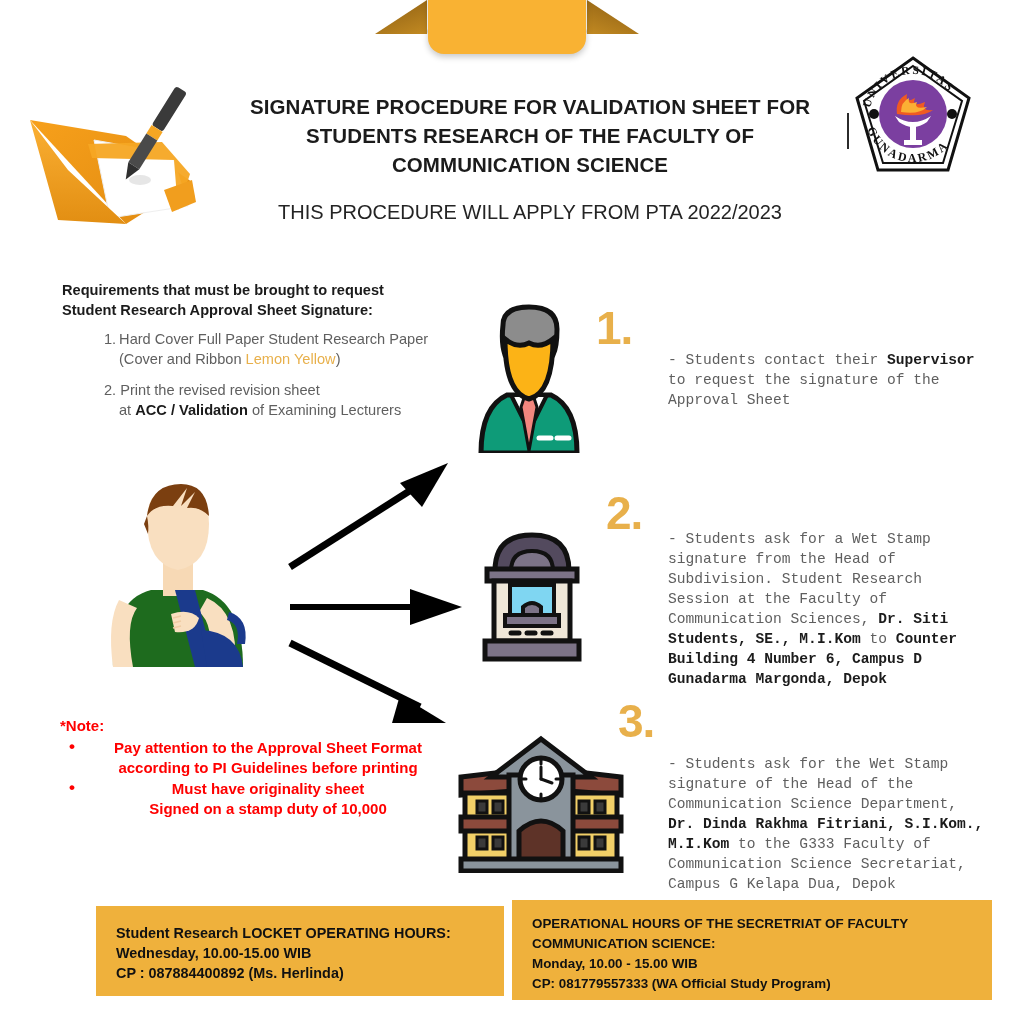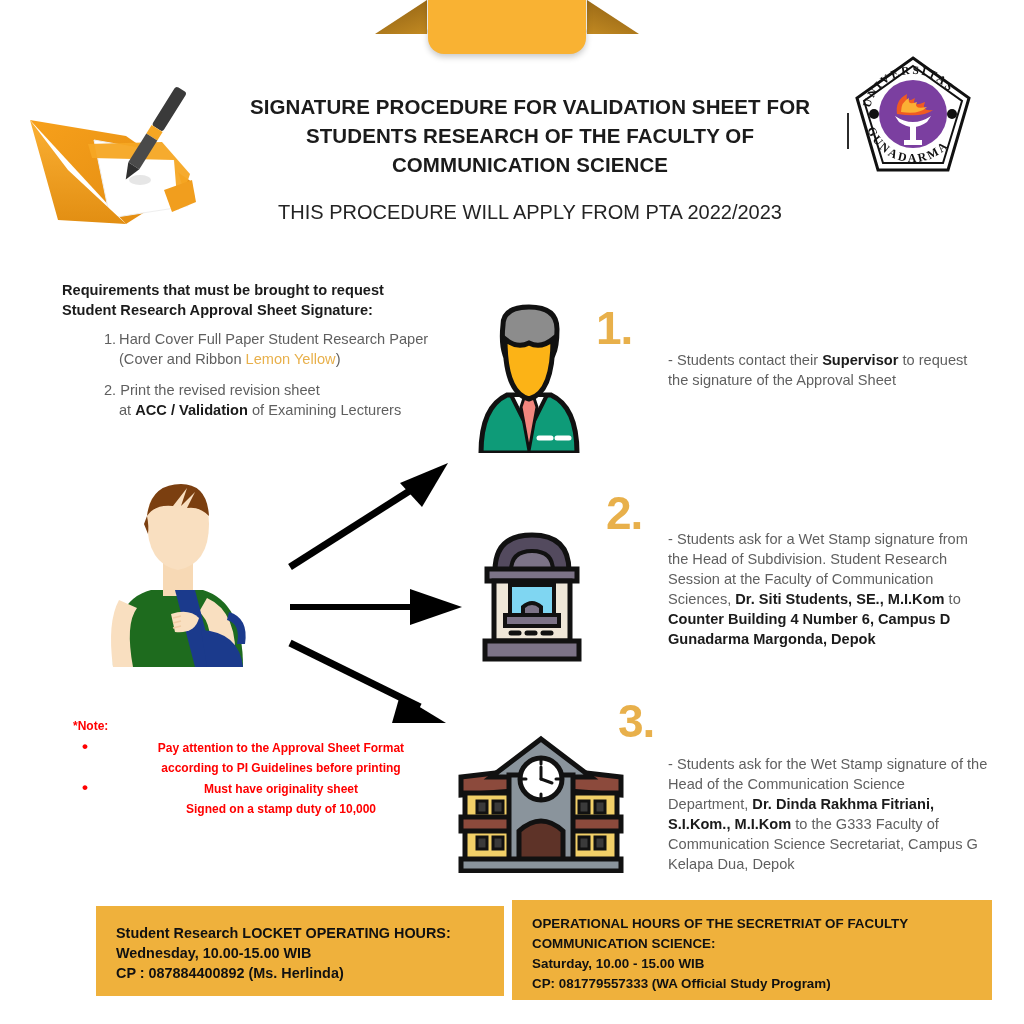--- a/index.html
+++ b/index.html
@@ -59,37 +59,37 @@
   .student { position:absolute; left:103px; top:472px; width:150px; height:195px; }
 
   
   .arrows { position:absolute; left:280px; top:455px; width:190px; height:275px; }
 
   
   .step-num {
     position:absolute; font-weight:bold; color:#E8B04B;
     font-size:46px; line-height:46px; letter-spacing:-1px;
   }
-  .step-txt { position:absolute; font-size:14.6px; line-height:20px; color:#5f5f5f; }
+  .step-txt { position:absolute; font-size:14.6px; line-height:20px; color:#5f5f5f;font-family:Liberation Mono, monospace; }
   .step-txt b { color:#1b1b1b; }
 
   #num1 { left:596px; top:305px; }
   #txt1 { left:668px; top:350px; width:320px; }
   #num2 { left:606px; top:490px; }
   #txt2 { left:668px; top:529px; width:315px; }
   #num3 { left:618px; top:698px; }
   #txt3 { left:668px; top:754px; width:320px; }
 
   .icon-person { position:absolute; left:473px; top:303px; width:112px; height:150px; }
   .icon-booth  { position:absolute; left:477px; top:523px; width:110px; height:142px; }
   .icon-school { position:absolute; left:455px; top:733px; width:172px; height:140px; }
 
   
-  .note { position:absolute; left:73px; top:716px; width:390px;
-    color:#FF0000; font-weight:bold; font-size:12px; line-height:20px; }
+  .note { position:absolute; left:60px; top:716px; width:390px;
+    color:#FF0000; font-weight:bold; font-size:15px; line-height:20px; }
   .note ul { list-style:none; margin-top:2px;text-align:center; }
   .note li { position:relative; padding-left:26px; margin-top:1px; }
   .note li::before { content:"\2022"; position:absolute; left:9px; top:-1px; font-size:17px; }
   .note li span.l2 { display:block; }
 
   
   .info-box { position:absolute; background:#EFB13C; color:#111;
     font-weight:bold; line-height:20px; }
   #box-left  { left:64px;  top:906px; width:408px; height:90px; font-size:14.4px; padding:17px 0 0 20px;margin-left:32px; }
   #box-right { left:512px; top:900px; width:480px; height:100px; font-size:13.4px; padding:14px 16px 0 20px; }
@@ -312,17 +312,17 @@
 </div>
 
 <div class="info-box" id="box-left">
   <div>Student Research LOCKET OPERATING HOURS:</div>
   <div>Wednesday, 10.00-15.00 WIB</div>
   <div>CP : 087884400892 (Ms. Herlinda)</div>
 </div>
 <div class="info-box" id="box-right">
   <div>OPERATIONAL HOURS OF THE SECRETRIAT OF FACULTY</div>
   <div>COMMUNICATION SCIENCE:</div>
-  <div>Saturday, 10.00 - 15.00 WIB</div>
+  <div>Monday, 10.00 - 15.00 WIB</div>
   <div>CP: 081779557333 (WA Official Study Program)</div>
 </div>
 
 </div>
 
 </body></html>

